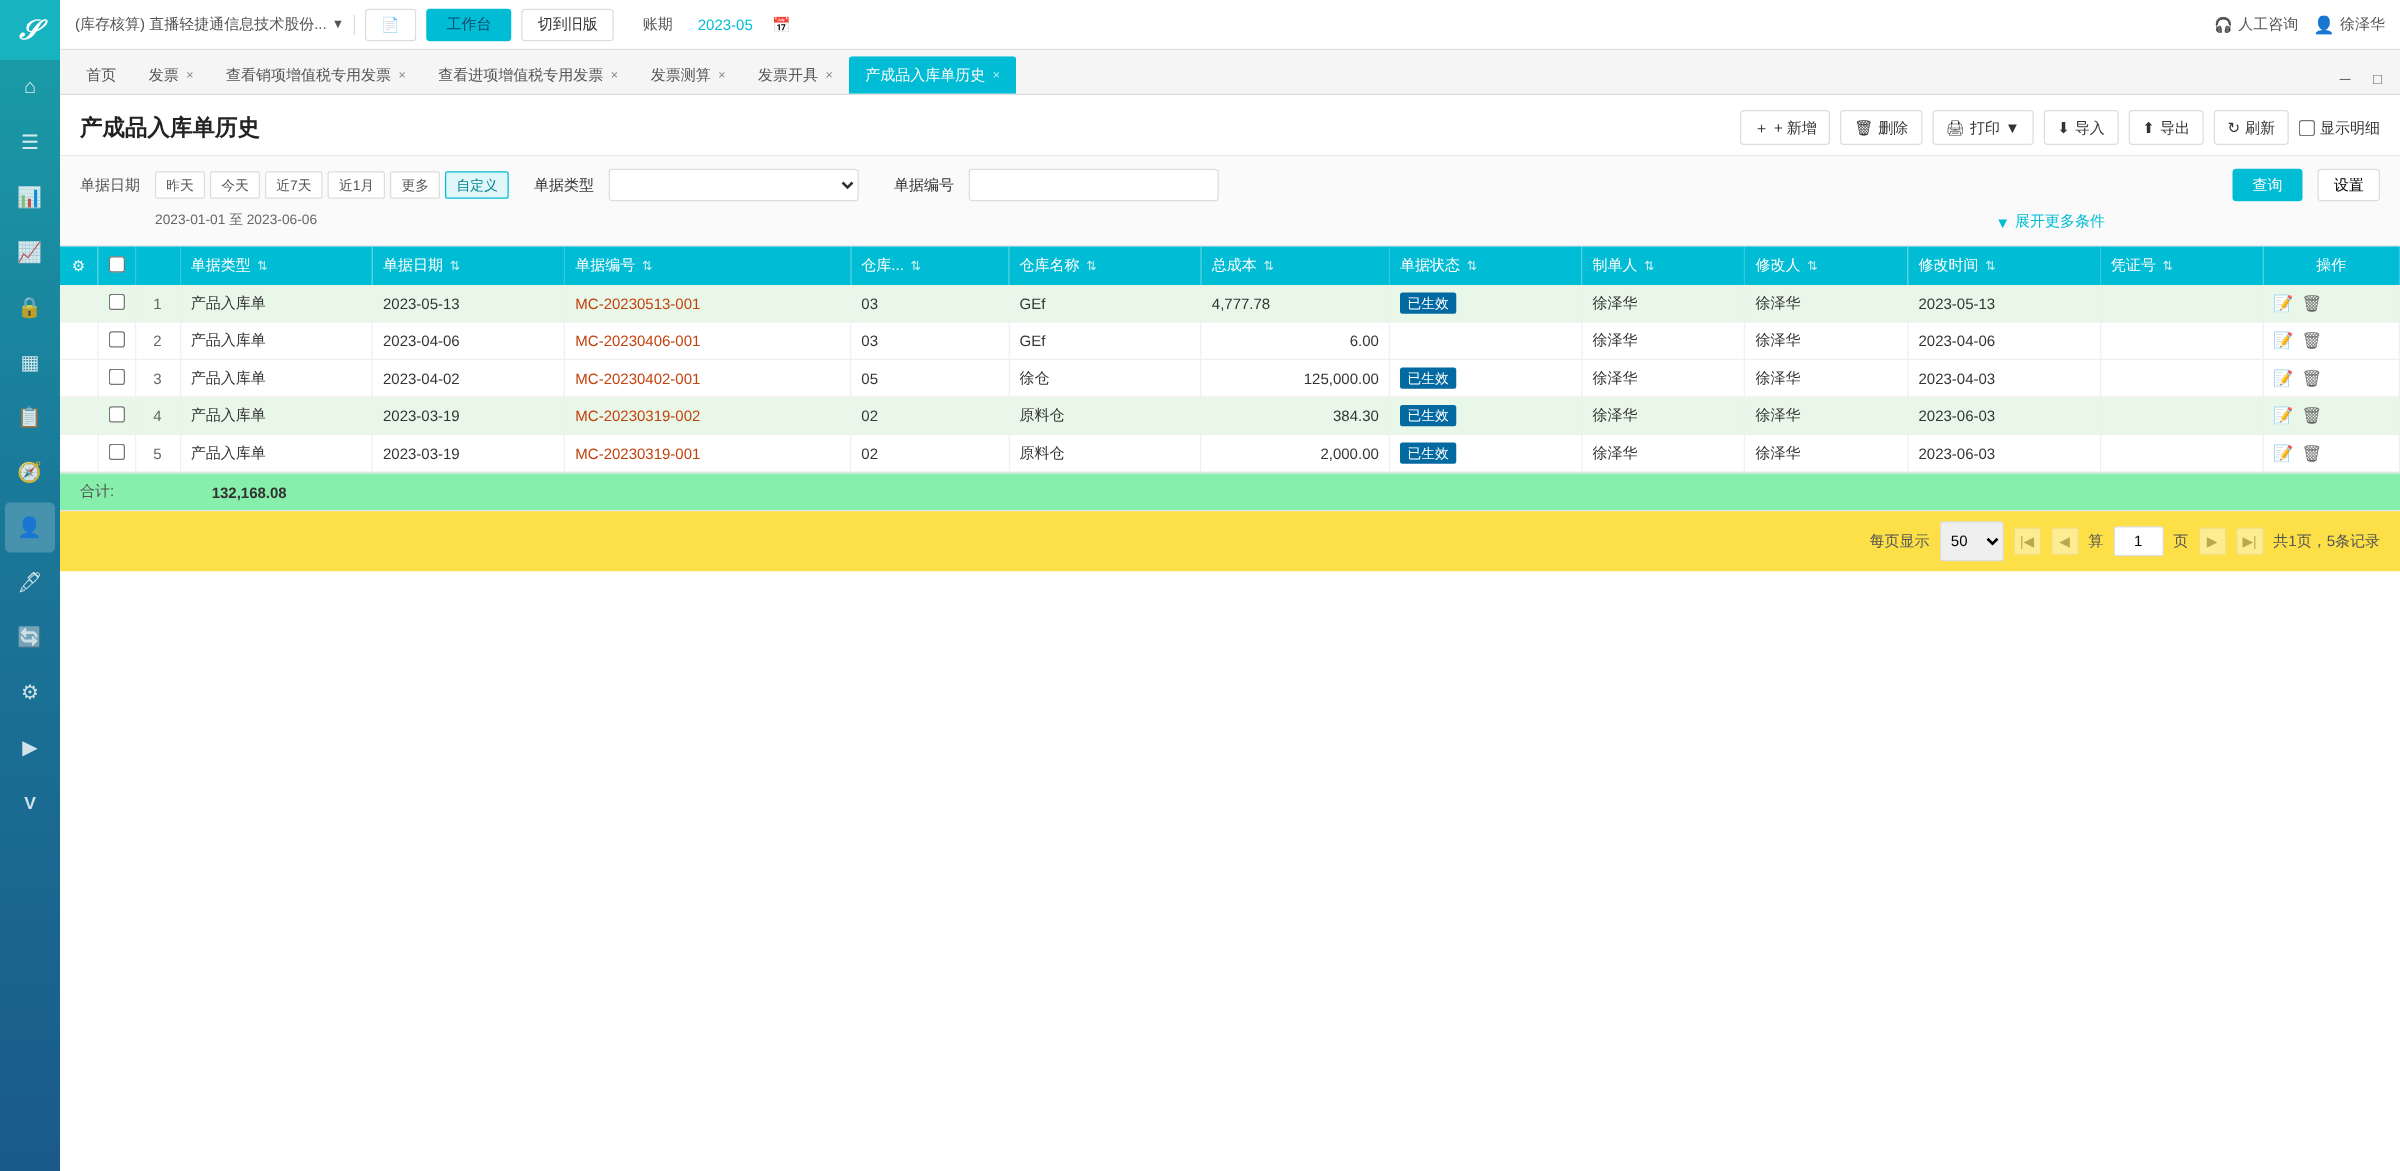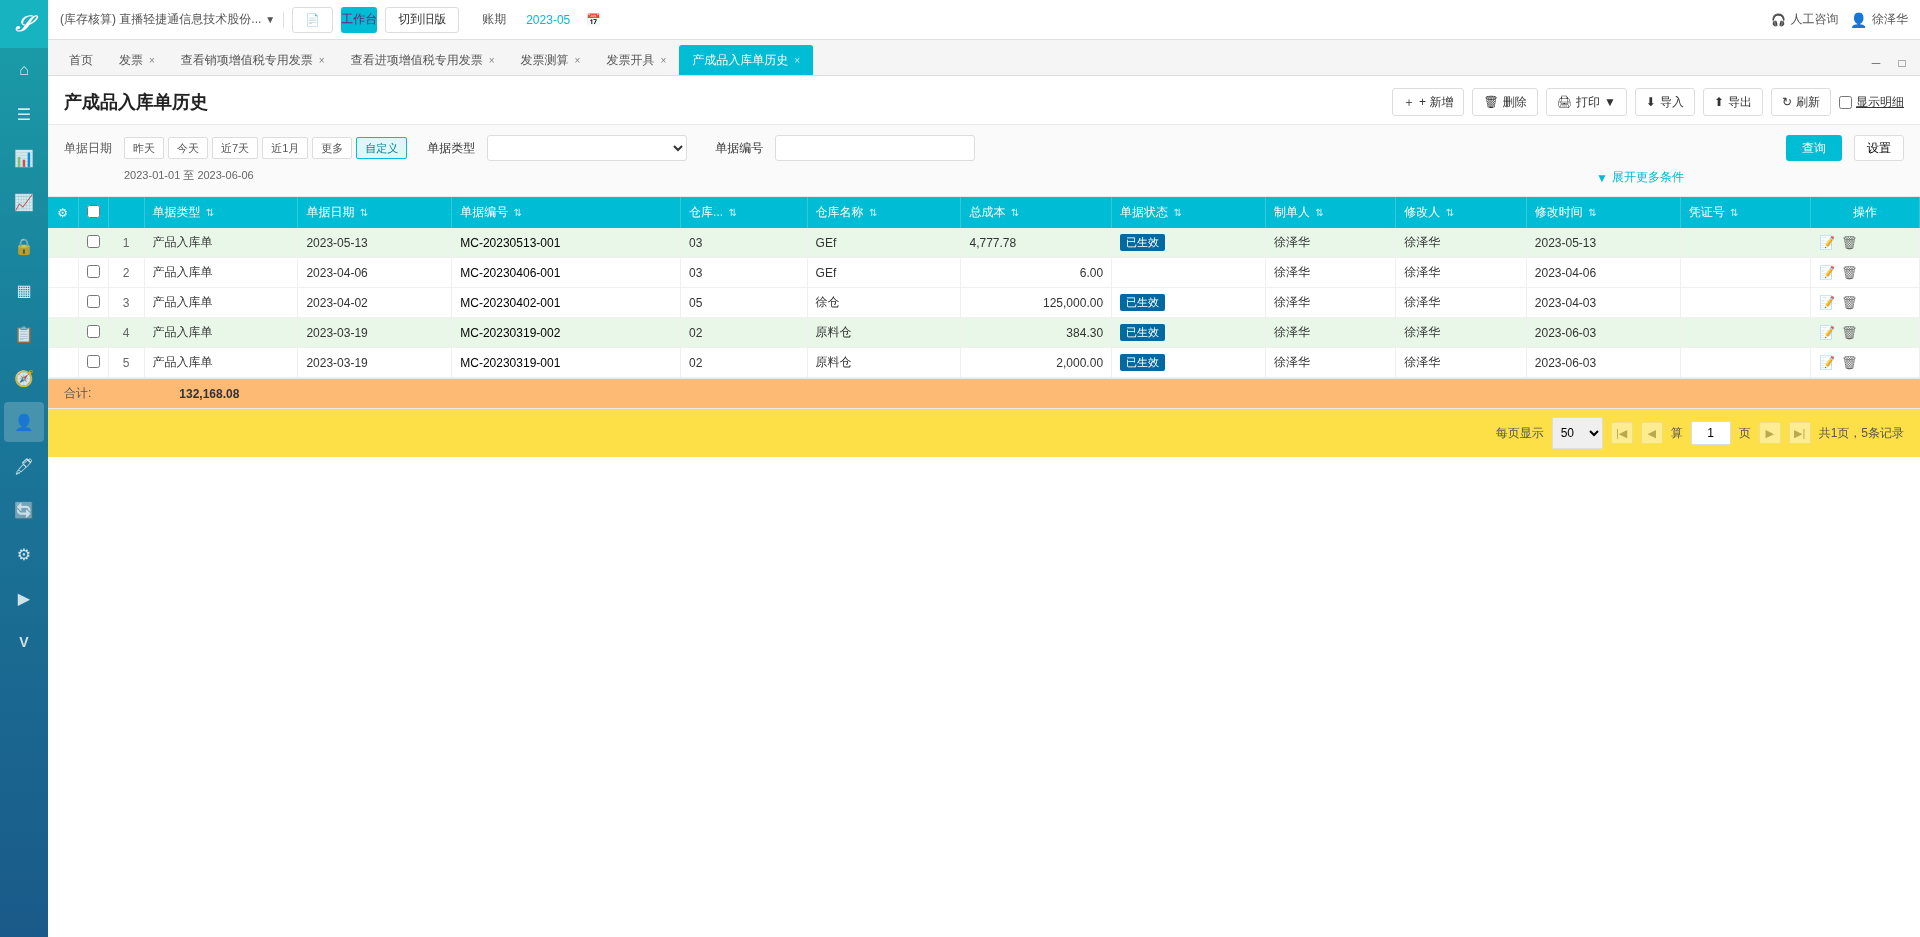--- a/index.html
+++ b/index.html
@@ -75,24 +75,24 @@
       padding: 0 12px;
       border: 1px solid #ddd;
       background: #fff;
       border-radius: 3px;
       cursor: pointer;
       font-size: 12px;
       color: #333;
     }
     .topbar-btn-primary {
       background: #00bcd4;
-      color: #701a75;
+      color: #0c4a6e;
       border: none;
       height: 26px;
-      padding: 0 0;
+      padding: 0 16px;
       border-radius: 3px;
       cursor: pointer;
       font-size: 12px;
     }
     .topbar-period {
       display: flex;
       align-items: center;
       gap: 16px;
       font-size: 12px;
       color: #555;
@@ -302,21 +302,21 @@
     table thead th .sort-icon { font-size: 10px; margin-left: 2px; opacity: 0.8; }
     table tbody tr { border-bottom: 1px solid #f0f0f0; }
     table tbody tr.row-highlighted { background: #e8f7e8; }
     table tbody tr.row-normal { background: #fff; }
     table tbody td {
       padding: 6px 8px;
       white-space: nowrap;
       color: #333;
       border-right: 1px solid #f0f0f0;
     }
-    table tbody td.link { color: #000000; cursor: pointer; }
+    table tbody td.link { color: #c2410c; cursor: pointer; }
     .status-badge {
       display: inline-block;
       padding: 1px 6px;
       border-radius: 2px;
       font-size: 11px;
       color: white;
       background: #0369a1;
     }
     .row-num {
       text-align: center;
@@ -341,24 +341,24 @@
       color: #666;
       font-size: 13px;
     }
 
     
     .table-footer {
       display: flex;
       align-items: center;
       padding: 6px 16px;
       border-top: 1px solid #e8e8e8;
-      background: #fdba74;
+      background: #86efac;
       font-size: 12px;
       color: #555;
-      gap: 18px;
+      gap: 8px;
     }
     .footer-total-label { color: #555; }
     .footer-total-value { color: #333; font-weight: bold; min-width: 200px; text-align: center; }
 
     
     .pagination {
       display: flex;
       align-items: center;
       justify-content: flex-end;
       padding: 8px 16px;
@@ -511,21 +511,21 @@
           <span>导入</span>
         </button>
         <button class="action-btn">
           <span>⬆</span>
           <span>导出</span>
         </button>
         <button class="action-btn">
           <span>↻</span>
           <span>刷新</span>
         </button>
-        <label style="display:flex;align-items:center;gap:4px;font-size:12px;cursor:pointer;text-decoration:underline;">
+        <label style="display:flex;align-items:center;gap:4px;font-size:12px;cursor:pointer;">
           <input type="checkbox" style="">
           <span>显示明细</span>
         </label>
       </div>
     </div>
 
     <div class="filter-area">
       <div class="filter-row">
         <span class="filter-label">单据日期</span>
         <div class="filter-date-btns">

